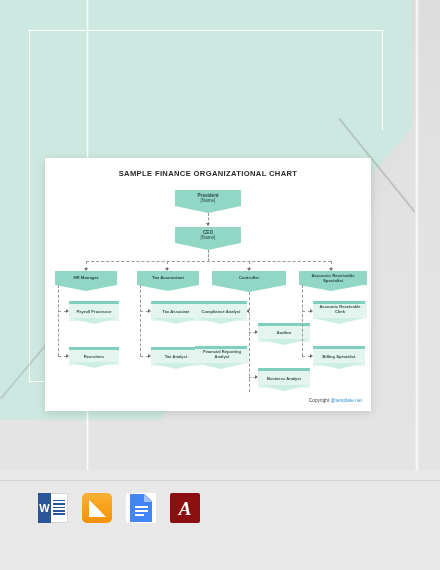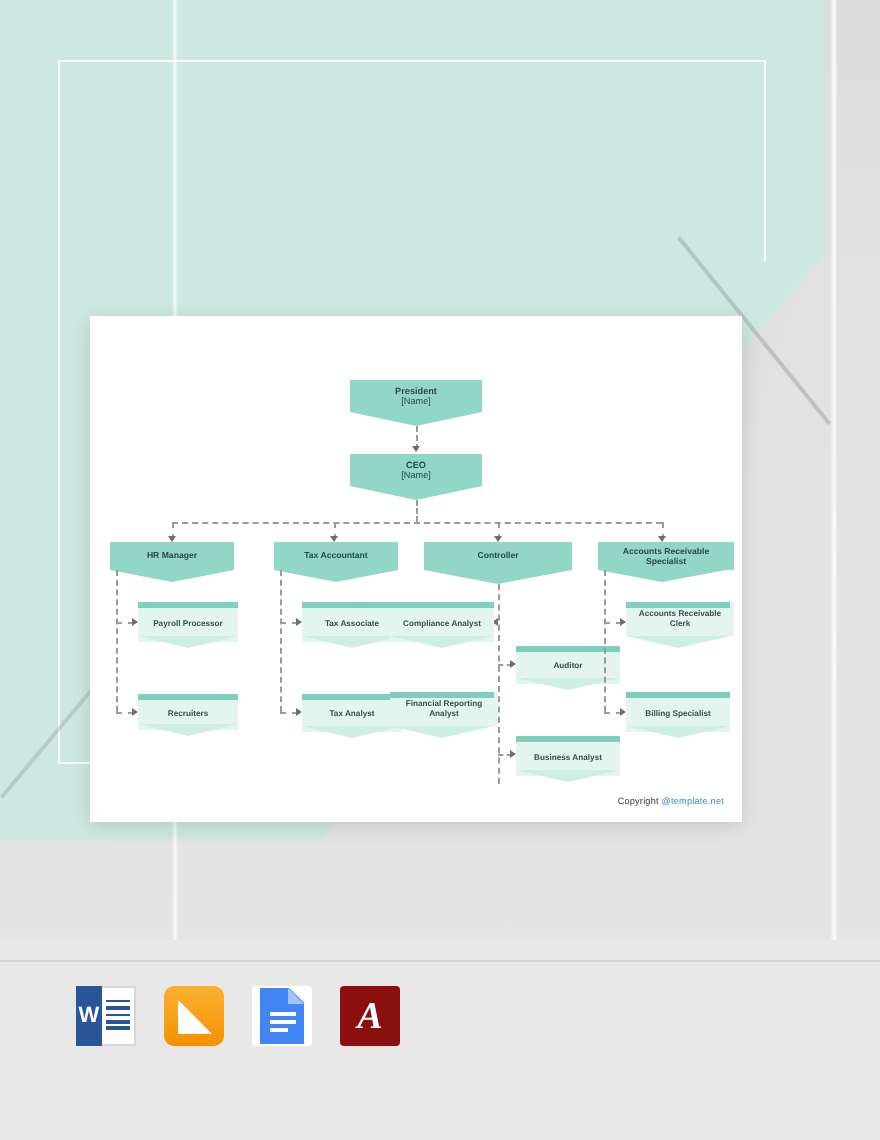--- a/index.html
+++ b/index.html
@@ -143,20 +143,21 @@
   <div class="grey-shade"></div>
 
   <div class="mint"></div>
   <div class="mint-frame"></div>
   <div class="diag-top"></div>
   <div class="diag-bot"></div>
   <div class="seam"></div>
   <div class="seam2"></div>
 
   <div class="doc">
+    <div class="doc-title">SAMPLE FINANCE ORGANIZATIONAL CHART</div>
 
     <div class="canvas">
 
       <div class="node lvl1" style="left:130px;top:32px;width:66px;">
         <div class="body" style="height:16px;font-size:4.6px;flex-direction:column;">
           <span>President</span>
           <span class="sub">[Name]</span>
         </div>
         <div class="tail" style="top:16px;height:7px;"></div>
       </div>

